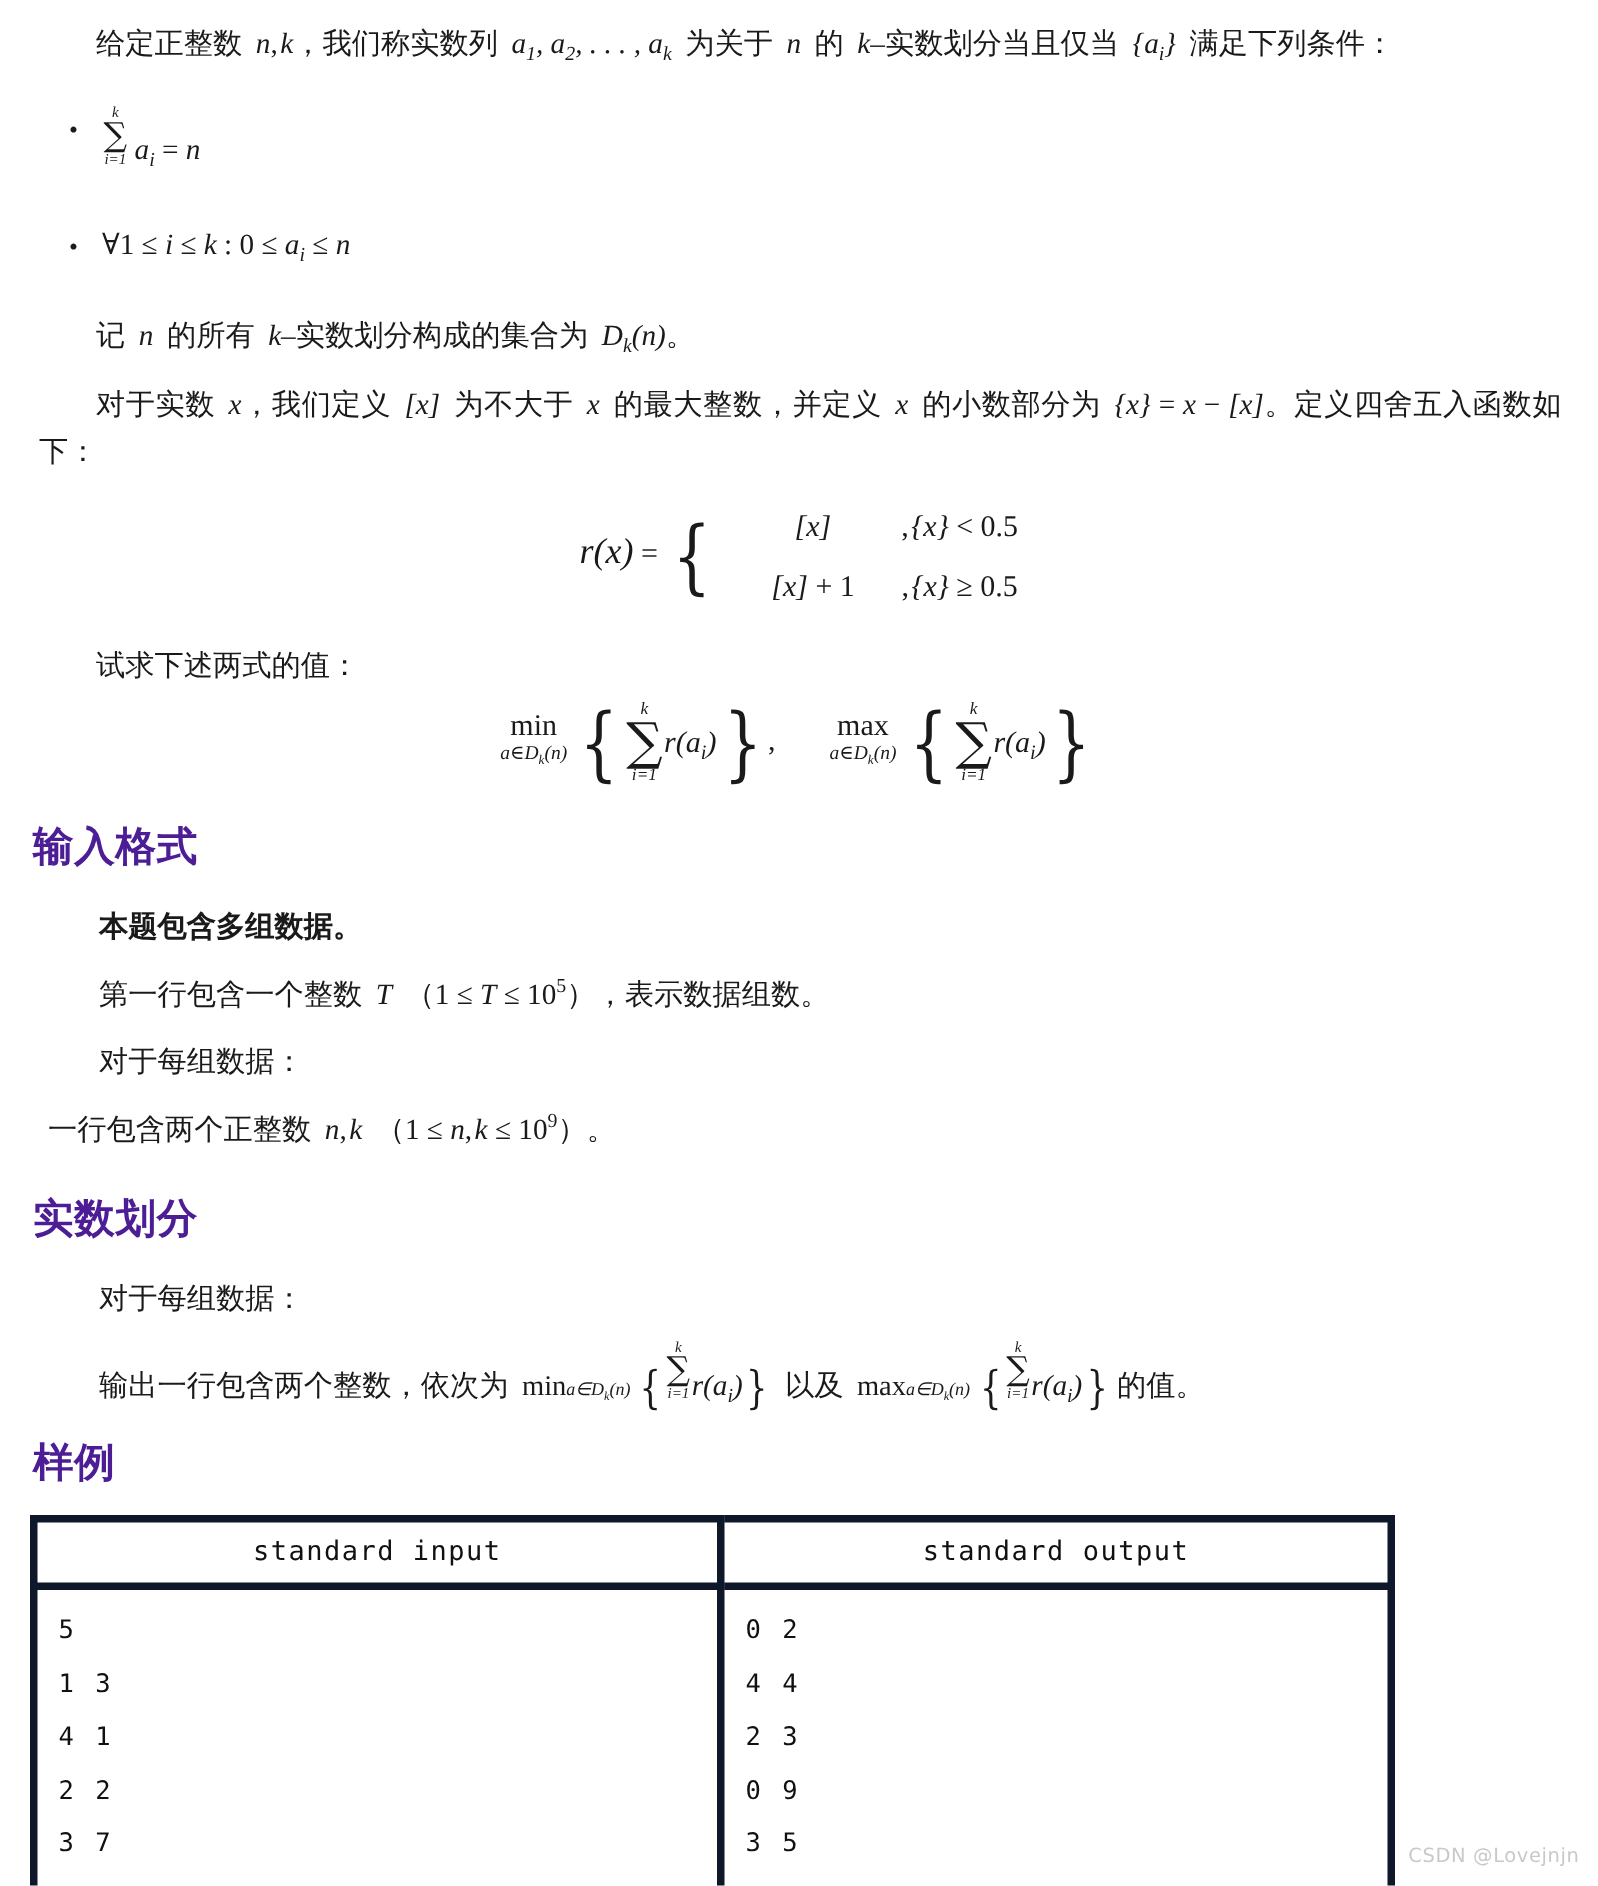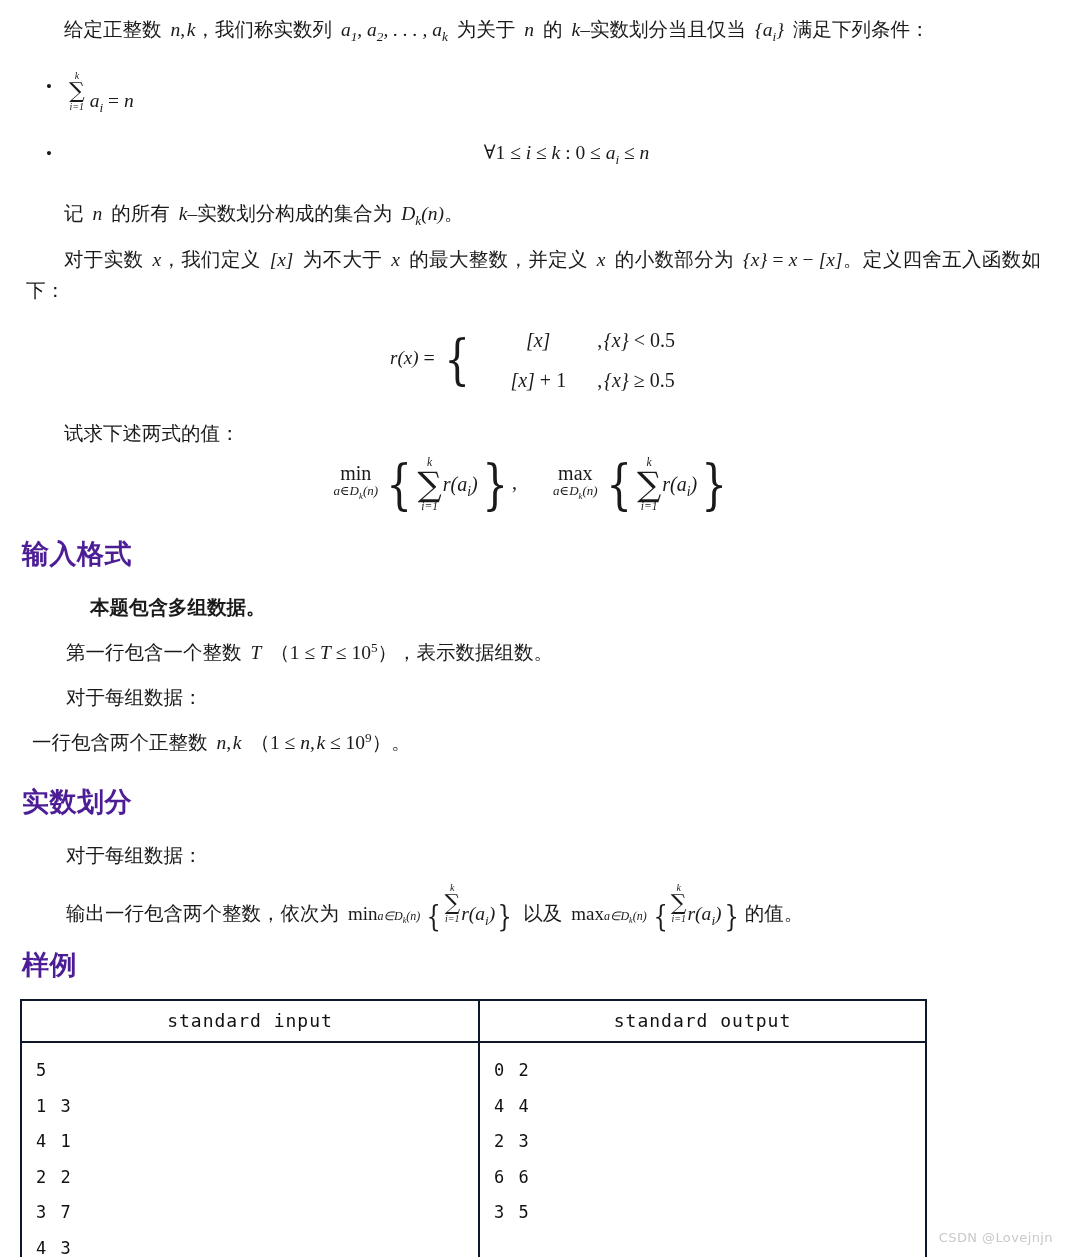--- a/index.html
+++ b/index.html
@@ -141,21 +141,21 @@
 
   
   .sample-table {
     border-collapse: collapse;
     table-layout: fixed;
     margin-left: 20px;
     width: 905px;
     border: 1px solid #222;
   }
   .sample-table th, .sample-table td {
-    border: 2px solid #0f172a;
+    border: 5px solid #0f172a;
     font-family: "DejaVu Sans Mono", "Liberation Mono", monospace;
     font-size: 17px;
     color: #111;
   }
   .sample-table th {
     text-align: center;
     font-weight: normal;
     letter-spacing: 1px;
     padding: 9px 0 10px 0;
     font-size: 18px;
@@ -200,38 +200,38 @@
 
   <div style="height:26px"></div>
   <ul class="bullets">
     <li>
       <span class="bigop small" style="vertical-align:-3px;">
         <span class="lim">k</span>
         <span class="glyph">∑</span>
         <span class="lim">i=1</span>
       </span><span class="sp"></span><span class="mi">a<sub>i</sub></span> <span class="mo">=</span> <span class="mi">n</span>
     </li>
-    <li style="margin-top:22px;text-align:center;">
+    <li style="margin-top:33px;">
       <span class="mo">∀</span><span class="mn">1</span> <span class="mo">≤</span> <span class="mi">i</span> <span class="mo">≤</span> <span class="mi">k</span> <span class="mo">:</span> <span class="mn">0</span> <span class="mo">≤</span> <span class="mi">a<sub>i</sub></span> <span class="mo">≤</span> <span class="mi">n</span>
     </li>
   </ul>
 
   <div style="height:30px"></div>
   <p class="para indent">
     <span>记</span><span class="spw"></span><span class="mi">n</span><span class="spw"></span><span>的所有</span><span class="spw"></span><span><span class="mi">k</span>–实数划分</span><span>构成的集合为</span><span class="spw"></span><span class="mi">D<sub>k</sub>(n)</span><span>。</span>
   </p>
 
   <div style="height:15px"></div>
   <p class="para indent" style="padding-right:24px;">
     对于实数<span class="spw"></span><span class="mi">x</span>，我们定义<span class="spw"></span><span class="mi">[x]</span><span class="spw"></span>为不大于<span class="spw"></span><span class="mi">x</span><span class="spw"></span>的最大整数，并定义<span class="spw"></span><span class="mi">x</span><span class="spw"></span>的小数部分为<span class="spw"></span><span class="mi">{x}</span> <span class="mo">=</span> <span class="mi">x</span> <span class="mo">−</span> <span class="mi">[x]</span>。定义四舍五入函数如下：
   </p>
 
   <div style="height:14px"></div>
   <div class="display">
-    <span class="mi" style="font-size:19px;margin-top:13px;">r(x)</span>
+    <span class="mi" style="font-size:24px;margin-top:13px;">r(x)</span>
     <span class="mo" style="font-size:20px;">=</span>
     <span class="brace">{</span>
     <span class="stack">
       <span class="row">
         <span class="mi" style="display:inline-block;width:118px;">[x]</span><span class="mrm">, </span><span class="mi">{x}</span> <span class="mo">&lt;</span> <span class="mn">0.5</span>
       </span>
       <span class="row">
         <span class="mi" style="display:inline-block;width:118px;">[x] <span class="mo">+</span> <span class="mn">1</span></span><span class="mrm">, </span><span class="mi">{x}</span> <span class="mo">≥</span> <span class="mn">0.5</span>
       </span>
     </span>
@@ -258,21 +258,21 @@
       <span class="lim">k</span>
       <span class="glyph">∑</span>
       <span class="lim">i=1</span>
     </span><span class="mi" style="vertical-align:middle;">r(a<sub>i</sub>)</span><span class="brace">}</span>
   </div>
 
   <div style="height:26px"></div>
   <h2 class="sec">输入格式</h2>
 
   <div style="height:22px"></div>
-  <p class="para" style="padding-left:90px;font-weight:bold;">本题包含多组数据。</p>
+  <p class="para" style="padding-left:66px;font-weight:bold;">本题包含多组数据。</p>
 
   <div style="height:14px"></div>
   <p class="para" style="padding-left:66px;">
     <span>第一行包含一个整数</span><span class="spw"></span><span class="mi">T</span><span class="spw"></span><span>（<span class="mn">1</span> <span class="mo">≤</span> <span class="mi">T</span> <span class="mo">≤</span> <span class="mn">10<sup class="rm">5</sup></span>），表示数据组数。</span>
   </p>
 
   <div style="height:14px"></div>
   <p class="para" style="padding-left:66px;">对于每组数据：</p>
 
   <div style="height:14px"></div>
@@ -313,21 +313,21 @@
           <span class="line">1 3</span>
           <span class="line">4 1</span>
           <span class="line">2 2</span>
           <span class="line">3 7</span>
           <span class="line">4 3</span>
         </td>
         <td>
           <span class="line">0 2</span>
           <span class="line">4 4</span>
           <span class="line">2 3</span>
-          <span class="line">6 6</span>
+          <span class="line">0 9</span>
           <span class="line">3 5</span>
         </td>
       </tr>
     </tbody>
   </table>
 
   <div class="watermark">CSDN @Lovejnjn</div>
 </div>
 
 </body></html>

